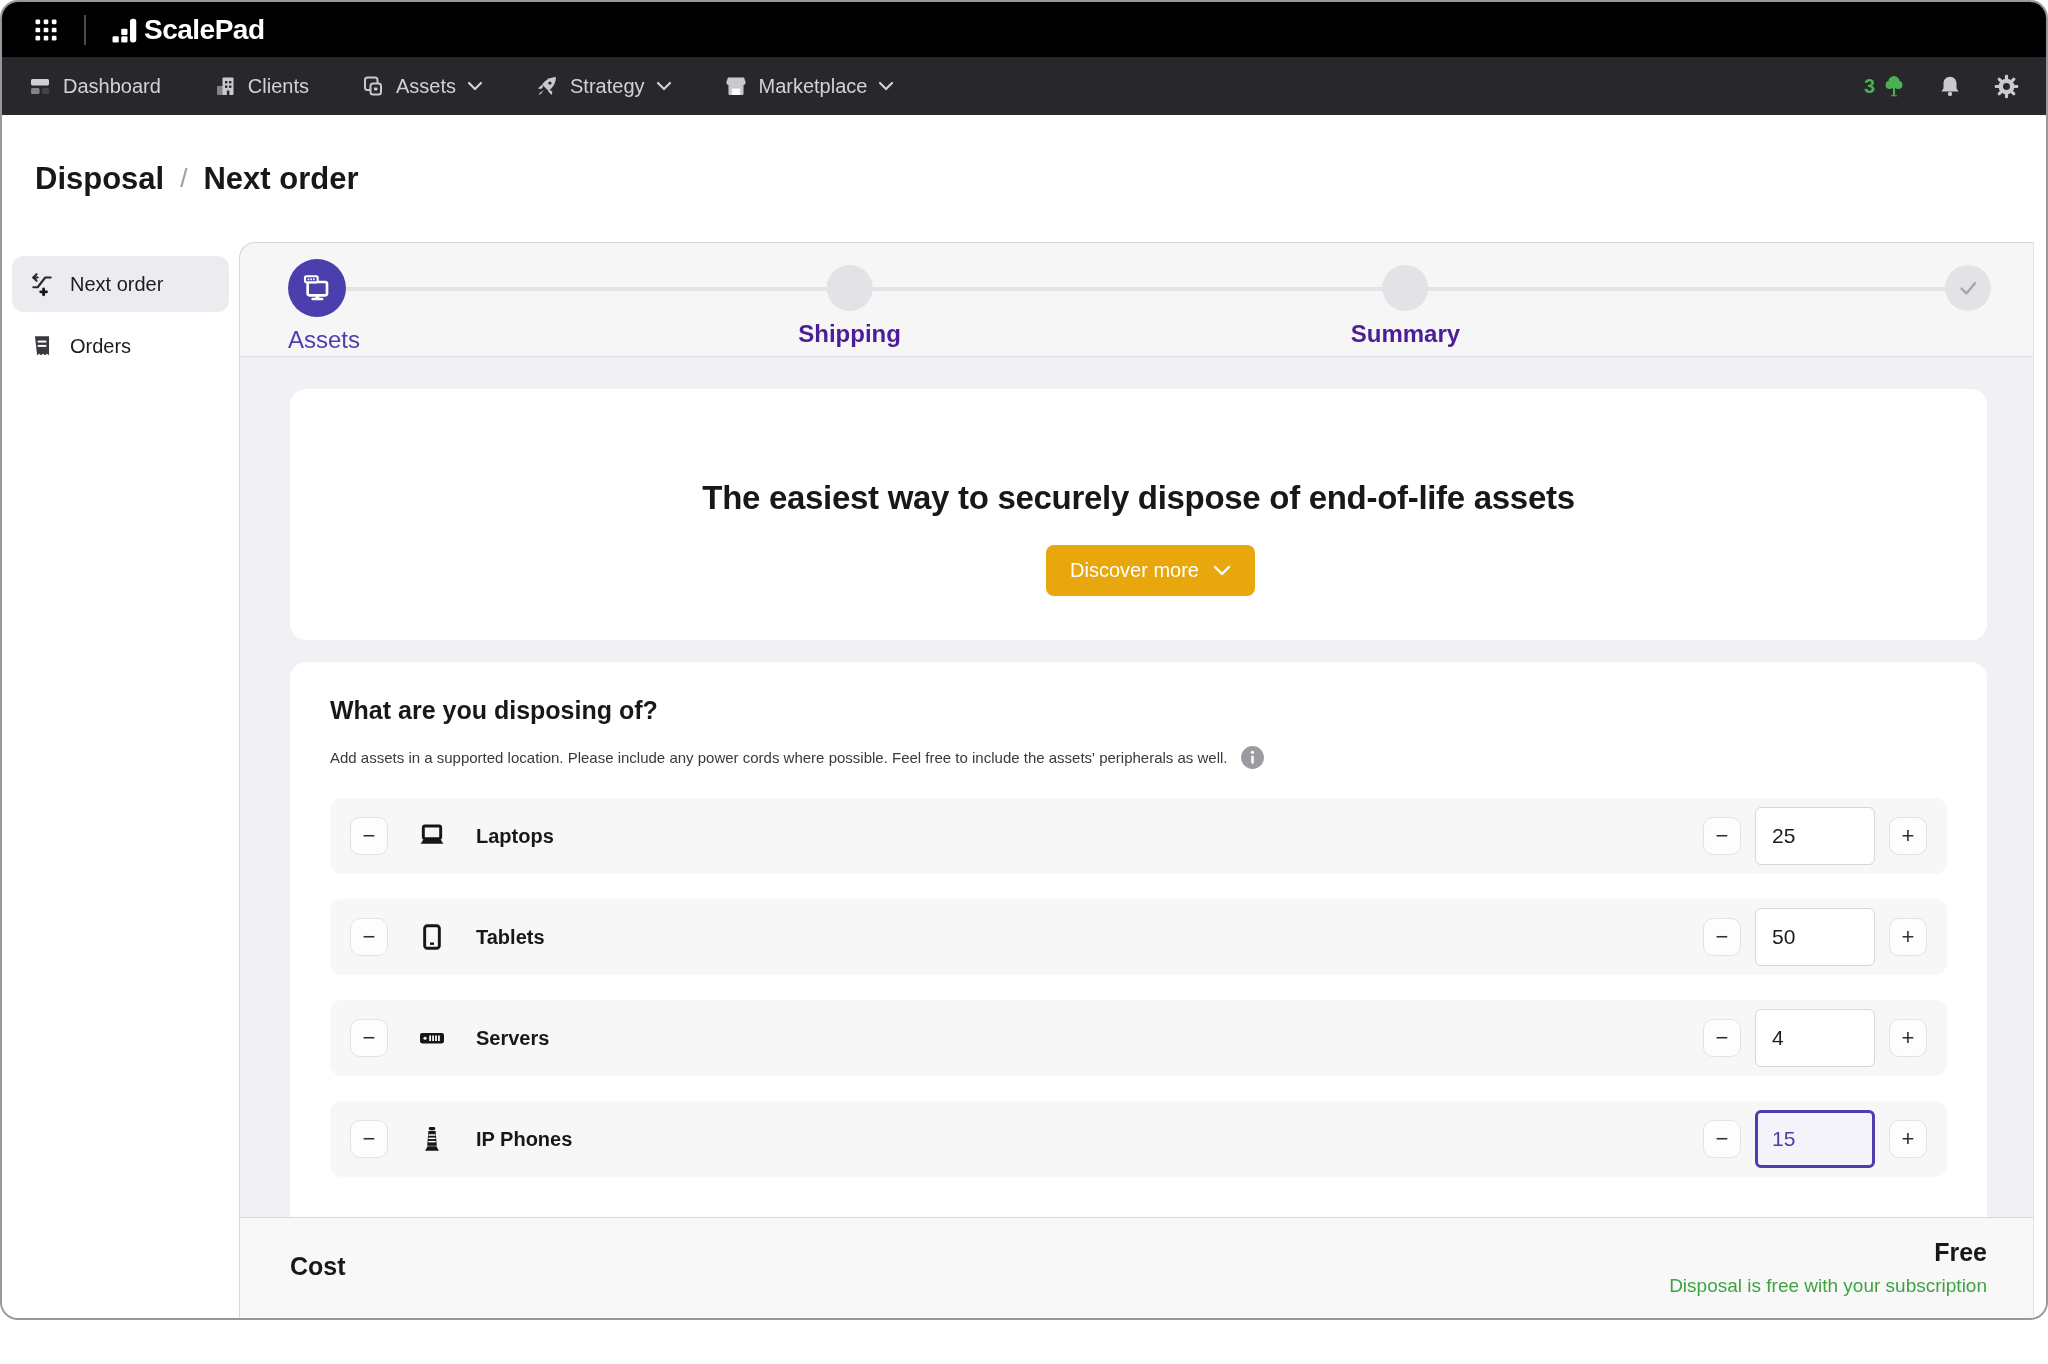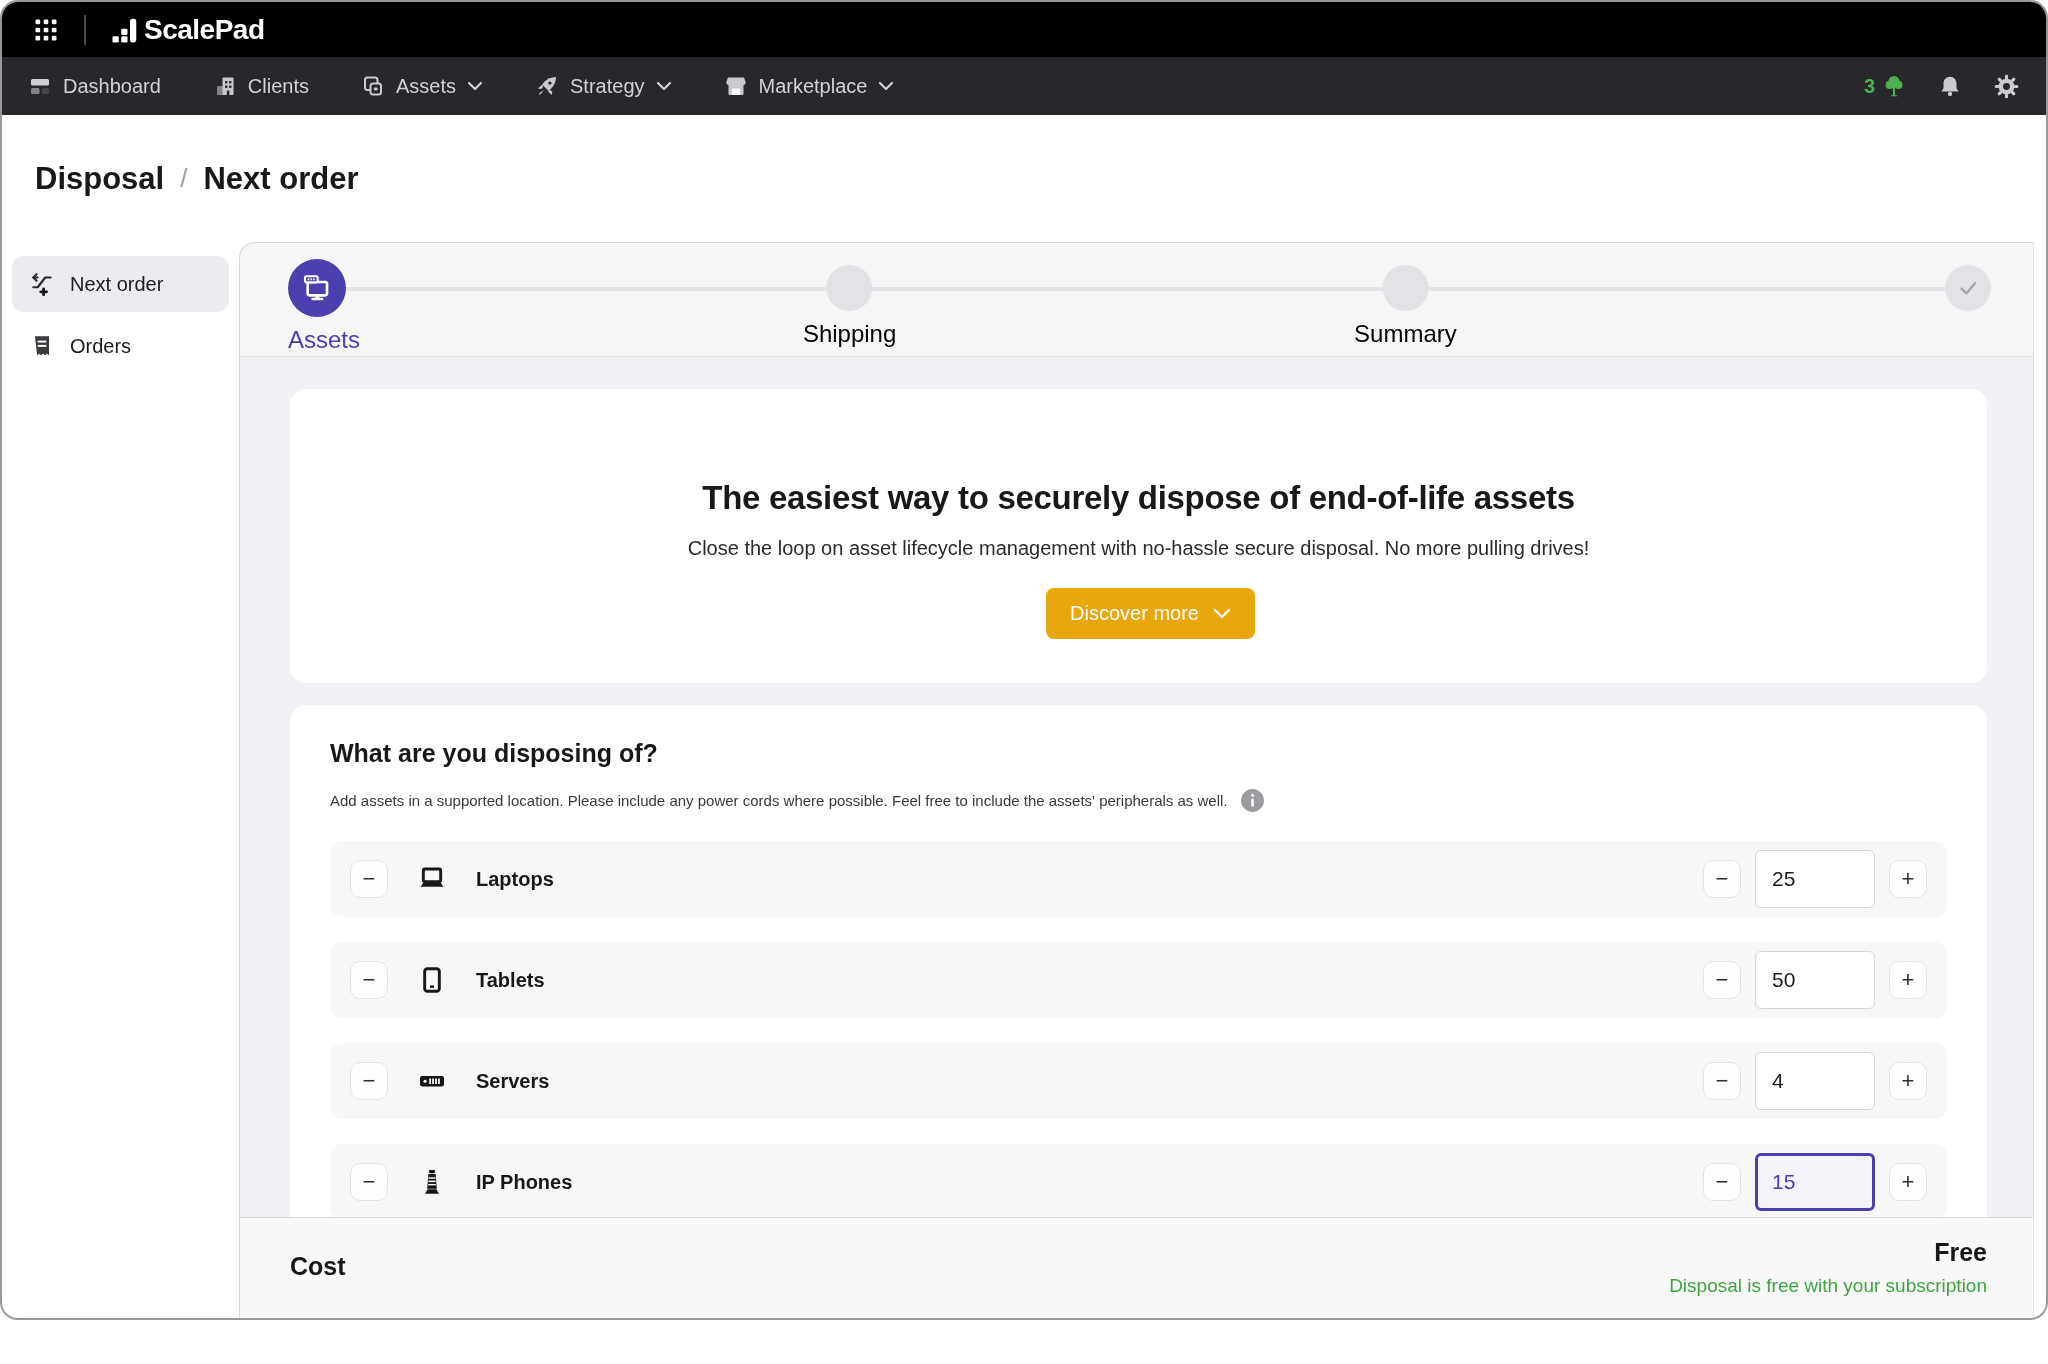--- a/index.html
+++ b/index.html
@@ -84,21 +84,21 @@
   .step-dot {
     width:46px; height:46px; border-radius:50%; background:#e3e3e7; margin-top:6px;
     display:flex; align-items:center; justify-content:center;
   }
   .step-label { margin-top:9px; font-size:24px; }
   .step.s0 { left:48px; align-items:flex-start; }
   .step.s1 { left:34%; transform:translateX(-50%); align-items:center; }
   .step.s2 { left:65%; transform:translateX(-50%); align-items:center; }
   .step.s3 { right:42px; align-items:flex-end; }
   .step-label.active { color:#4b3fad; }
-  .step-label.inactive { color:#000000; }
+  .step-label.inactive { color:#4c1d95;font-weight:bold; }
 
   
   .content { flex:1; min-height:0; overflow:hidden; padding:32px 46px 0 50px; }
 
   .card { background:#fff; border-radius:16px; }
   .hero { text-align:center; padding:46px 60px 44px; margin-bottom:22px; }
   .hero-title { font-size:33px; font-weight:700; color:#18181a; letter-spacing:-0.3px;margin-top:44px; }
   .hero-sub { font-size:20px; color:#2b2b2e; margin-top:20px; }
   .cta {
     margin-top:28px; display:inline-flex; align-items:center; gap:14px;
@@ -381,21 +381,20 @@
                 <polyline points="6,12.5 10.5,17 18.5,7.5" fill="none" stroke="#a7a7af" stroke-width="2.2" stroke-linecap="round" stroke-linejoin="round"></polyline>
               </svg>
           </div>
         </div>
       </div>
 
       <div class="content">
 
         <div class="card hero">
           <div class="hero-title">The easiest way to securely dispose of end-of-life assets</div>
-          <div class="hero-sub">Close the loop on asset lifecycle management with no-hassle secure disposal. No more pulling drives!</div>
           <button class="cta">
             <span>Discover more</span>
             <span>
               <svg width="18" height="11" viewBox="0 0 18 11">
                   <polyline points="2,2 9,9 16,2" fill="none" stroke="#fff" stroke-width="2.4" stroke-linecap="round" stroke-linejoin="round"></polyline>
                 </svg>
             </span>
           </button>
         </div>
 

